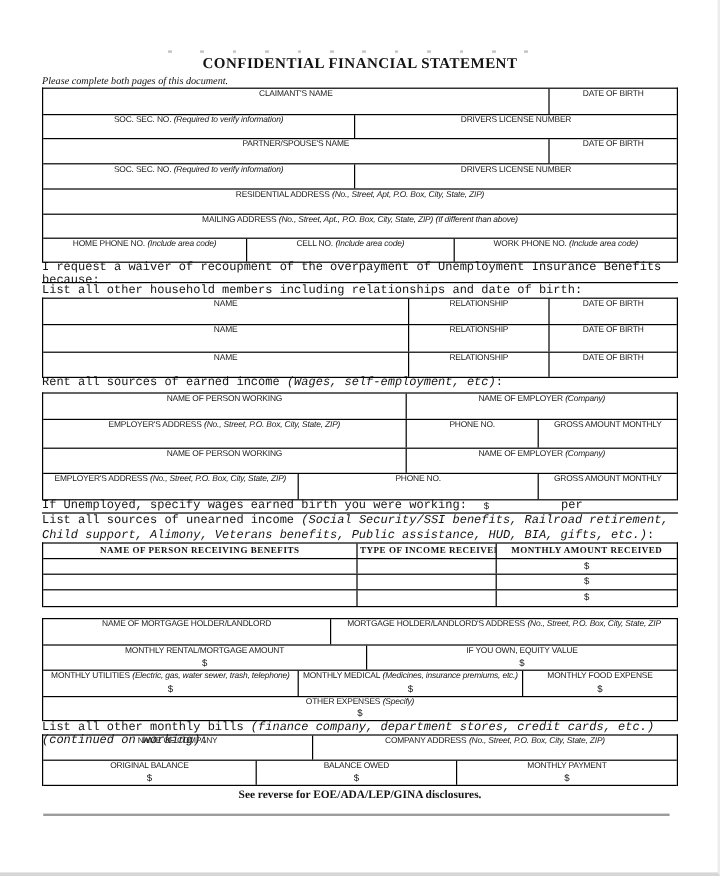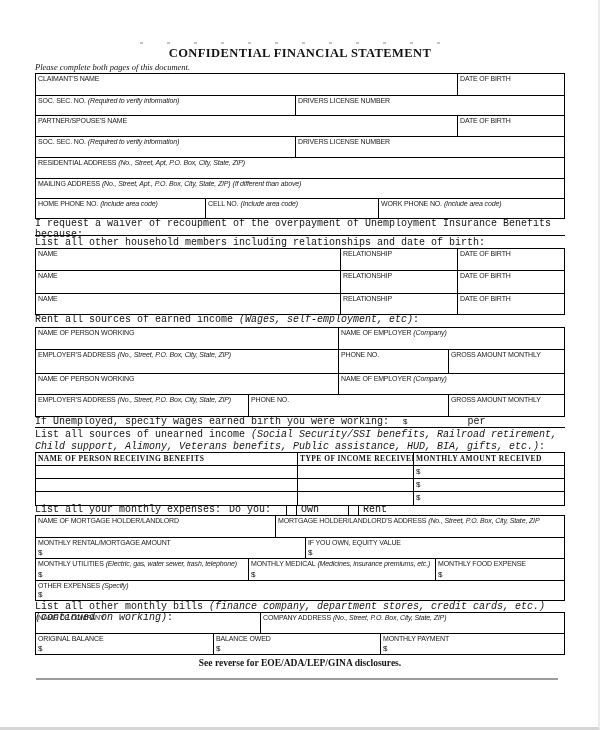--- a/index.html
+++ b/index.html
@@ -10,21 +10,21 @@
     font-family:"Liberation Serif",serif;color:#131313;
   }
   .abs{position:absolute;left:35px;width:530px;}
   .artifact{position:absolute;top:42px;left:140px;width:305px;height:2px;opacity:.5;
     background:repeating-linear-gradient(90deg,#888 0 3px,transparent 3px 27px);}
   .title{top:46px;text-align:center;font-weight:bold;font-size:12.5px;letter-spacing:.4px;}
   .instruction{top:62px;font-style:italic;font-size:8.5px;}
   .sect{font-family:Liberation Mono, monospace;font-size:10px;line-height:10.5px;}
   .sect i{font-style:italic;}
   .tbl{position:absolute;left:35px;width:530px;border:1px solid #000;border-bottom:none;box-sizing:border-box;}
-  .tr{display:flex;border-bottom:1px solid #000;box-sizing:border-box;align-items:stretch;}
+  .tr{display:flex;border-bottom:1px solid #000;box-sizing:border-box;align-items:stretch;text-align:center;}
   .td{border-right:1px solid #000;box-sizing:border-box;padding:1px 2px 0 2px;overflow:hidden;flex:0 0 auto;}
   .td:last-child{border-right:none;flex:1 1 auto;}
   .money{display:flex;flex-direction:column;justify-content:space-between;padding-bottom:1px;}
   .lbl{font-family:"Liberation Sans",sans-serif;font-size:7px;line-height:8px;letter-spacing:-.15px;
        color:#1a1a1a;white-space:nowrap;display:block;}
   .lbl i{font-style:italic;margin-left:2px;}
   .th{font-family:"Liberation Serif",serif;font-weight:bold;font-size:7.5px;line-height:9px;
       letter-spacing:.45px;white-space:nowrap;display:block;}
   .dol{font-family:"Liberation Sans",sans-serif;font-size:8px;line-height:9px;color:#111;display:block;}
   .dolin{font-family:"Liberation Sans",sans-serif;font-size:8px;}
@@ -221,28 +221,20 @@
     </div>
     <div class="tr" style="height:14px">
       <div class="td" style="width:262px"></div>
       <div class="td" style="width:116px"></div>
       <div class="td">
           <span class="dol">$</span>
         </div>
     </div>
   </div>
 
-  <div class="abs sect inlinebar" style="top:505px">
-    <span>List all your monthly expenses:</span>
-    <span style="margin-left:8px">Do you:</span>
-    <span class="cb" style="margin-left:15px"></span>
-    <span style="margin-left:4px">Own</span>
-    <span class="cb" style="margin-left:29px"></span>
-    <span style="margin-left:4px">Rent</span>
-  </div>
 
   <div class="tbl" style="top:515px">
     <div class="tr" style="height:22px">
       <div class="td" style="width:240px">
           <span class="lbl">NAME OF MORTGAGE HOLDER/LANDLORD</span>
         </div>
       <div class="td">
           <span class="lbl"><span>MORTGAGE HOLDER/LANDLORD'S ADDRESS</span><i>(No., Street, P.O. Box, City, State, ZIP</i></span>
         </div>
     </div>

